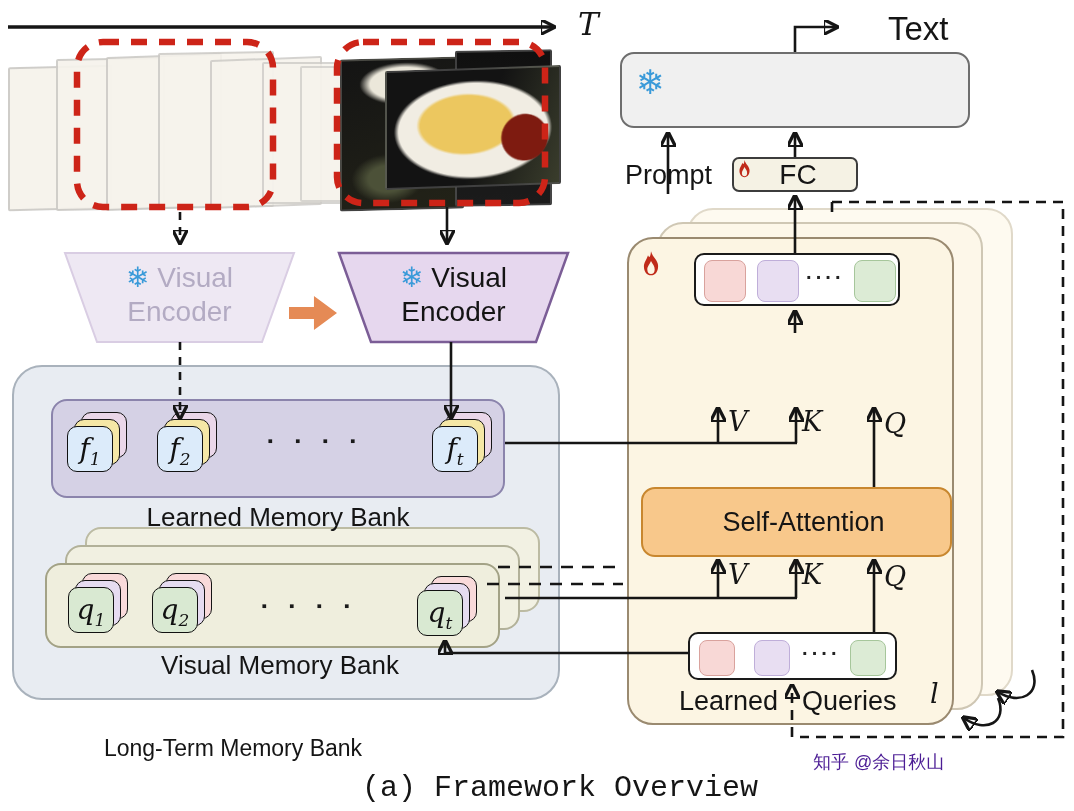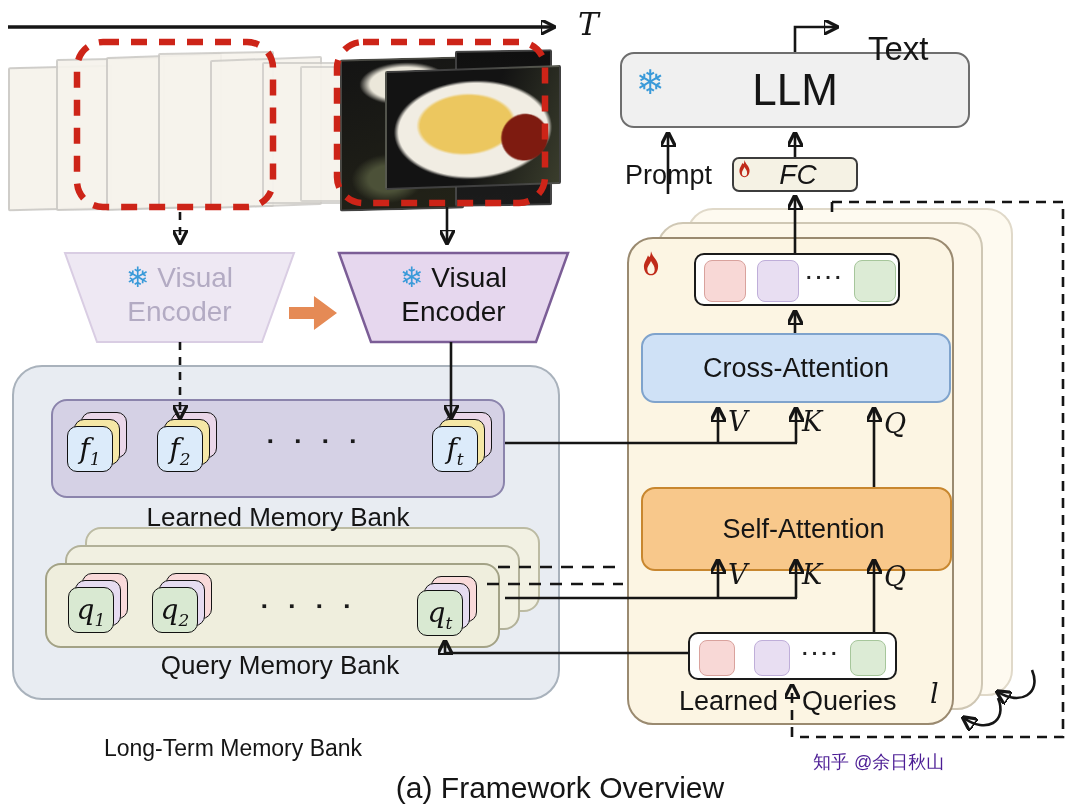--- a/index.html
+++ b/index.html
@@ -128,21 +128,21 @@
     <div class="c back q-back"></div>
       <div class="c mid q-mid"></div>
     <div class="c front q-front"><span>q</span><sub>2</sub></div>
   </div>
   <div class="bankdots" style="left:240px;top:597px;width:140px;">▪ ▪ ▪ ▪</div>
   <div class="stack" style="left:417px;top:590px;z-index:5;">
     <div class="c back q-back"></div>
       <div class="c mid q-mid"></div>
     <div class="c front q-front"><span>q</span><sub>t</sub></div>
   </div>
-  <div class="lbl" style="left:95px;top:650px;width:370px;text-align:center;font-size:26px;">Query Memory Bank</div>
+  <div class="lbl" style="left:95px;top:650px;width:370px;text-align:center;font-size:26px;">Visual Memory Bank</div>
 
   <div class="lbl" style="left:63px;top:735px;width:340px;text-align:center;font-size:23px;">Long-Term Memory Bank</div>
 
   <div class="box" style="left:687px;top:208px;width:326px;height:488px;background:#fefaf0;border:2px solid #e0d9c9;border-radius:26px;"></div>
   <div class="box" style="left:657px;top:222px;width:326px;height:488px;background:#fdf7e9;border:2px solid #cfc7b4;border-radius:26px;"></div>
   <div class="box" style="left:627px;top:237px;width:327px;height:488px;background:#fcf5e3;border:2.5px solid #9a8a70;border-radius:26px;"></div>
 
   <div class="lbl" style="left:636px;top:250px;">
     <svg width="30" height="32" viewBox="0 0 24 26">
       <path d="M12 1 C13.2 6 17.2 7.6 17.7 12.2 C18.2 17 15.6 20.6 12 20.6 C8.4 20.6 5.8 17 6.3 12.2 C6.6 9.5 8.6 7.4 9.6 4.2 C10.4 6.2 11.4 6.8 12 1 Z" fill="#c02b1a"></path>
@@ -150,29 +150,25 @@
     </svg>
   </div>
 
   <div class="trow" style="left:694px;top:253px;width:206px;height:53px;">
     <div class="tok pink" style="left:8px;top:5px;width:42px;height:42px;"></div>
     <div class="tok lav" style="left:61px;top:5px;width:42px;height:42px;"></div>
     <div class="tdots" style="left:110px;top:11px;">····</div>
     <div class="tok green" style="left:158px;top:5px;width:42px;height:42px;"></div>
   </div>
 
-  <div class="box" style="left:641px;top:333px;width:310px;height:70px;background:#cfe1f6;border:2.5px solid #7fa3cc;border-radius:14px;
-              display:flex;align-items:center;justify-content:center;font-size:27px;">
-    <span>Cross-Attention</span>
-  </div>
   <div class="lbl serifi" style="left:728px;top:406px;font-size:27px;">V</div>
   <div class="lbl serifi" style="left:802px;top:406px;font-size:27px;">K</div>
   <div class="lbl serifi" style="left:884px;top:408px;font-size:27px;">Q</div>
 
-  <div class="box" style="left:641px;top:487px;width:311px;height:84px;background:#f8c88b;border:2.5px solid #c8872f;border-radius:14px;
+  <div class="box" style="left:641px;top:487px;width:311px;height:70px;background:#f8c88b;border:2.5px solid #c8872f;border-radius:14px;
               display:flex;align-items:center;justify-content:center;font-size:27px;padding-left:14px;">
     <span>Self-Attention</span>
   </div>
   <div class="lbl serifi" style="left:728px;top:559px;font-size:27px;">V</div>
   <div class="lbl serifi" style="left:802px;top:559px;font-size:27px;">K</div>
   <div class="lbl serifi" style="left:884px;top:561px;font-size:27px;">Q</div>
 
   <div class="trow" style="left:688px;top:632px;width:209px;height:48px;">
     <div class="tok pink" style="left:9px;top:6px;width:36px;height:36px;"></div>
     <div class="tok lav" style="left:64px;top:6px;width:36px;height:36px;"></div>
@@ -180,36 +176,35 @@
     <div class="tok green" style="left:160px;top:6px;width:36px;height:36px;"></div>
   </div>
   <div class="lbl" style="left:802px;top:686px;width:120px;text-align:left;font-size:27px;">Queries</div>
   <div class="lbl" style="left:660px;top:686px;width:118px;text-align:right;font-size:27px;">Learned</div>
   <div class="lbl serifi" style="left:930px;top:678px;font-size:27px;">l</div>
 
 
   <div class="box" style="left:620px;top:52px;width:350px;height:76px;background:#f0f0f0;border:2.5px solid #6e6e6e;border-radius:14px;
               display:flex;align-items:center;justify-content:center;">
     <span class="sf" style="position:absolute;left:14px;top:8px;font-size:34px;">❄</span>
-    <span style="font-size:44px;">LLM</span>
-  </div>
-  <div class="lbl" style="left:868px;top:10px;font-size:33px;margin-top:20px;">Text</div>
+  </div>
+  <div class="lbl" style="left:888px;top:10px;font-size:33px;">Text</div>
   <div class="lbl" style="left:625px;top:160px;font-size:27px;">Prompt</div>
   <div class="box" style="left:732px;top:157px;width:126px;height:35px;background:#f5f2e4;border:2px solid #3c3c3c;border-radius:7px;
               display:flex;align-items:center;justify-content:center;gap:6px;">
     <span style="display:inline-flex;">
       <svg width="21" height="23" viewBox="0 0 24 26">
         <path d="M12 1 C13.2 6 17.2 7.6 17.7 12.2 C18.2 17 15.6 20.6 12 20.6 C8.4 20.6 5.8 17 6.3 12.2 C6.6 9.5 8.6 7.4 9.6 4.2 C10.4 6.2 11.4 6.8 12 1 Z" fill="#c02b1a"></path>
         <path d="M12 9 C13.6 12 15 13 15 15.8 C15 18.2 13.7 19.6 12 19.6 C10.3 19.6 9 18.2 9 15.8 C9 13.8 10.4 12.4 12 9 Z" fill="#f5f2e4"></path>
       </svg>
     </span>
-    <span style="font-size:28px;font-style:italic;">FC</span>
-  </div>
-
-  <div class="lbl" style="left:330px;top:771px;width:460px;text-align:center;font-family:Liberation Sans, sans-serif;font-size:30px;">(a) Framework Overview</div>
+    <span style="font-size:28px;">FC</span>
+  </div>
+
+  <div class="lbl" style="left:330px;top:771px;width:460px;text-align:center;font-family:Liberation Mono, monospace;font-size:30px;">(a) Framework Overview</div>
   <div class="lbl" style="left:813px;top:750px;font-size:18px;color:#4c1d95;">知乎 @余日秋山</div>
 
   <svg id="svg-over" width="1074" height="811" viewBox="0 0 1074 811">
     <defs>
       <marker id="ah" viewBox="0 0 12 12" refX="10" refY="6" markerWidth="15" markerHeight="15" orient="auto-start-reverse" markerUnits="userSpaceOnUse">
         <path d="M0 0 L12 6 L0 12 Z" fill="#151515" stroke="none"></path>
       </marker>
     </defs>
 
     <path d="M8 27 H553" style="stroke-width:3.5" marker-end="url(#ah)"></path>

